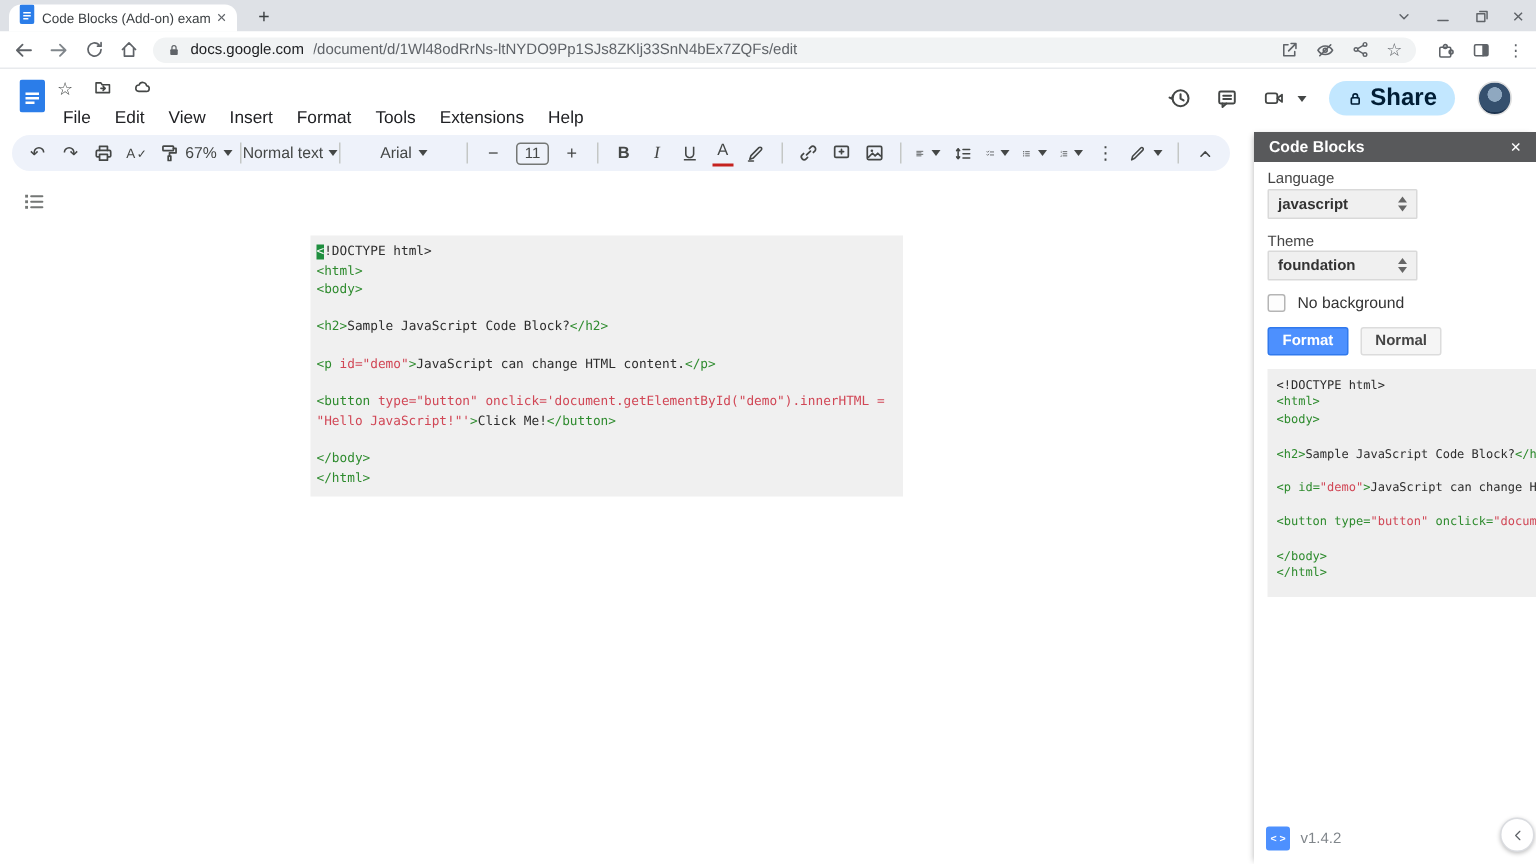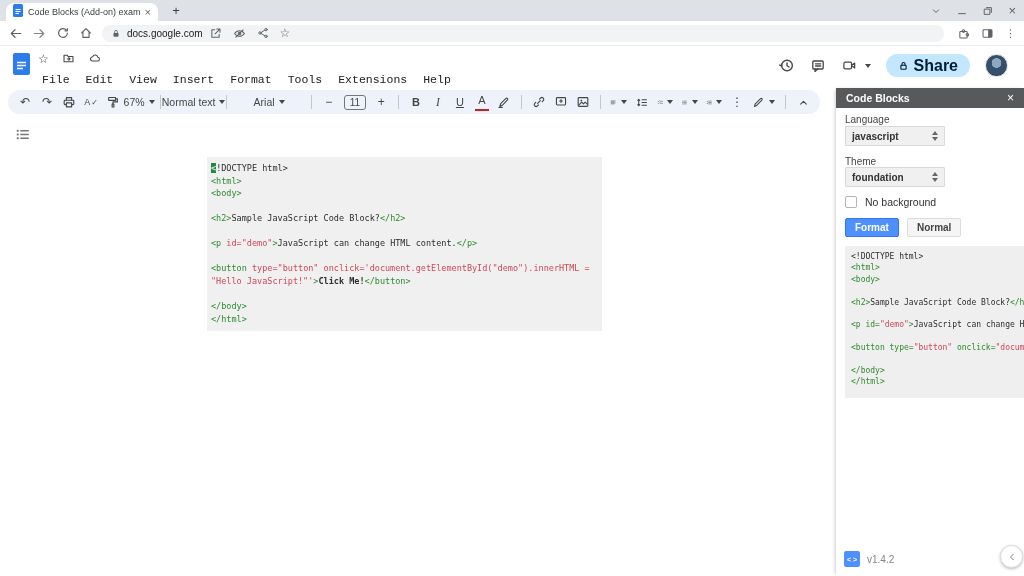--- a/index.html
+++ b/index.html
@@ -30,21 +30,21 @@
   .chrome-right { display:flex; gap:11px; align-items:center; color:#5f6368; margin-left:4px; }
   .star-glyph { font-size:12px; line-height:1; }
 
   
   #docsheader { position:absolute; left:0; top:46px; width:1024px; height:44px; background:#fff; }
   .docs-file-icon { position:absolute; left:13px; top:7px; }
   .title-row { position:absolute; left:38px; top:6px; display:flex; align-items:center; gap:13px; }
   .doc-title { font-size:14.5px; color:#202124; white-space:nowrap; }
   .title-ic { color:#444746; display:flex; align-items:center; }
   .menubar { position:absolute; left:36px; top:26px; display:flex; gap:4px; }
-  .menu-item { font-size:11.5px; color:#202124; padding:1px 6px; border-radius:4px;font-family:Liberation Mono, monospace; }
+  .menu-item { font-size:11.5px; color:#202124; padding:1px 6px; border-radius:4px; }
   .hdr-right { position:absolute; right:16px; top:8px; display:flex; align-items:center; gap:15px; color:#444746; }
   .cam-group { display:flex; align-items:center; gap:3px; }
   .share-pill { height:23px; border-radius:12px; display:flex; align-items:center; gap:5px; padding:0 12px;
     color:#001d35; }
   .share-label { font-size:16px; font-weight:bold; }
   .avatar { width:23px; height:23px; border-radius:50%;
     background:radial-gradient(circle at 50% 38%, #8fa8c0 0 28%, #35506e 30% 70%, #1d3450 72%); border:1px solid #e0e0e0; }
 
   
   #toolbar { position:absolute; left:0; top:90px; width:1024px; height:25px; }
@@ -63,21 +63,21 @@
   .tb-right { margin-left:auto; display:flex; align-items:center; gap:8px; }
 
   
   #outline-btn { position:absolute; left:14px; top:126px; color:#747775; }
   #doc-code { position:absolute; left:207px; top:157px; width:395px; height:174px; padding:5px 4px;
     background:var(--code-bg); font-family:"DejaVu Sans Mono", monospace; font-size:8.5px;
     line-height:12.55px; white-space:pre; overflow:hidden; color:var(--code-text); }
   .tk-g { color:var(--code-green); }
   .tk-r { color:var(--code-red); }
   .tk-k { color:var(--code-text); }
-  .tk-b { color:var(--code-text); font-weight:bold; }
+  .tk-b { color:var(--code-text); font-weight:normal; }
   .tk-cur { background:var(--cursor-green); color:#fff; }
 
   
   #sidebar { position:absolute; left:836px; top:88px; width:188px; height:488px; background:#fff;
     box-shadow:-2px 0 4px -2px rgba(0,0,0,.3); }
   .sb-header { position:absolute; left:0; top:0; width:188px; height:20px; background:var(--sidebar-header);
     color:#fff; display:flex; align-items:center; padding:0 10px; }
   .sb-title { font-size:10.5px; font-weight:bold; flex:1; }
   .sb-close { font-size:12px; line-height:1; }
   .sb-label { position:absolute; left:9px; font-size:10px; color:#444; }
@@ -164,20 +164,21 @@
       </svg>
     </span>
   <div class="omnibox">
     <span>
         <svg class="ic" width="10" height="11" viewBox="0 0 16 16">
           <rect x="4" y="7" width="8" height="6" rx="1" fill="currentColor" stroke="none"></rect>
           <path d="M5.8 7V5.2a2.2 2.2 0 0 1 4.4 0V7"></path>
         </svg>
       </span>
     <span class="url-domain">docs.google.com</span>
+    <span class="url-path">/document/d/1Wl48odRrNs-ltNYDO9Pp1SJs8ZKlj33SnN4bEx7ZQFs/edit</span>
     <div class="omni-icons">
       <span>
           <svg class="ic" width="13" height="13" viewBox="0 0 16 16">
             <path d="M7 3.5H3.5v9h9V9M9.5 2.5h4v4M13 3l-5.5 5.5"></path>
           </svg>
         </span>
       <span>
           <svg class="ic" width="13" height="13" viewBox="0 0 16 16">
             <path d="M2 8s2.2-3.5 6-3.5S14 8 14 8s-2.2 3.5-6 3.5S2 8 2 8z"></path>
             <circle cx="8" cy="8" r="1.6"></circle>

